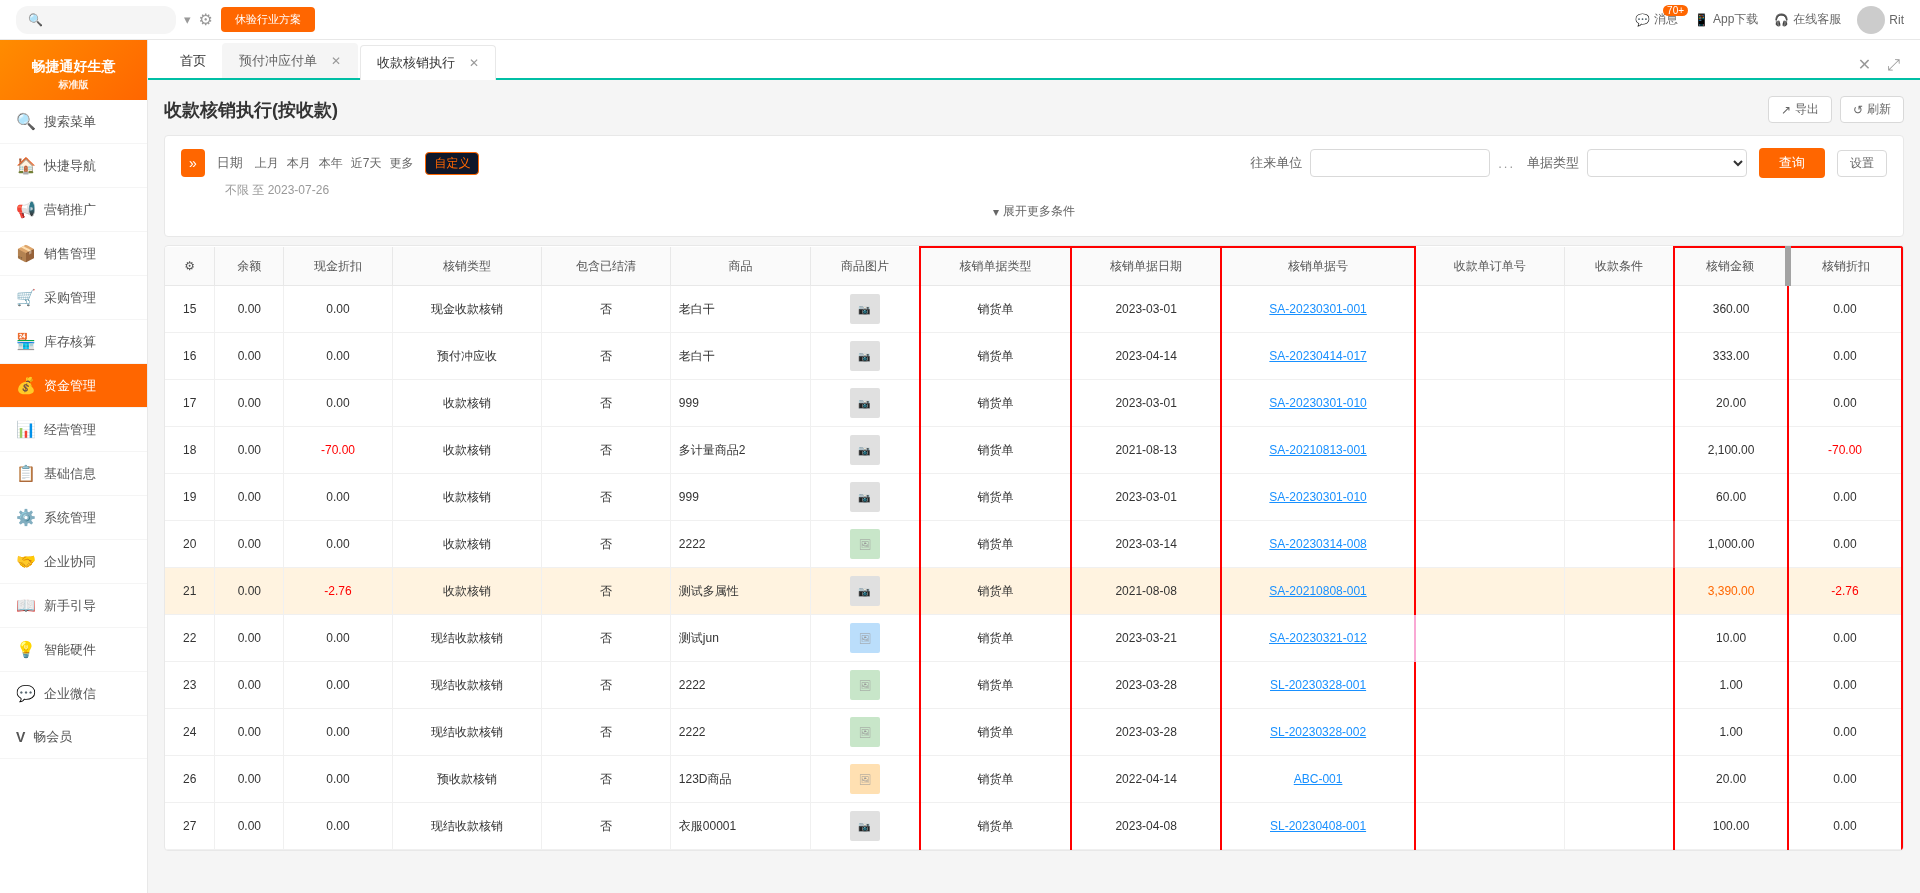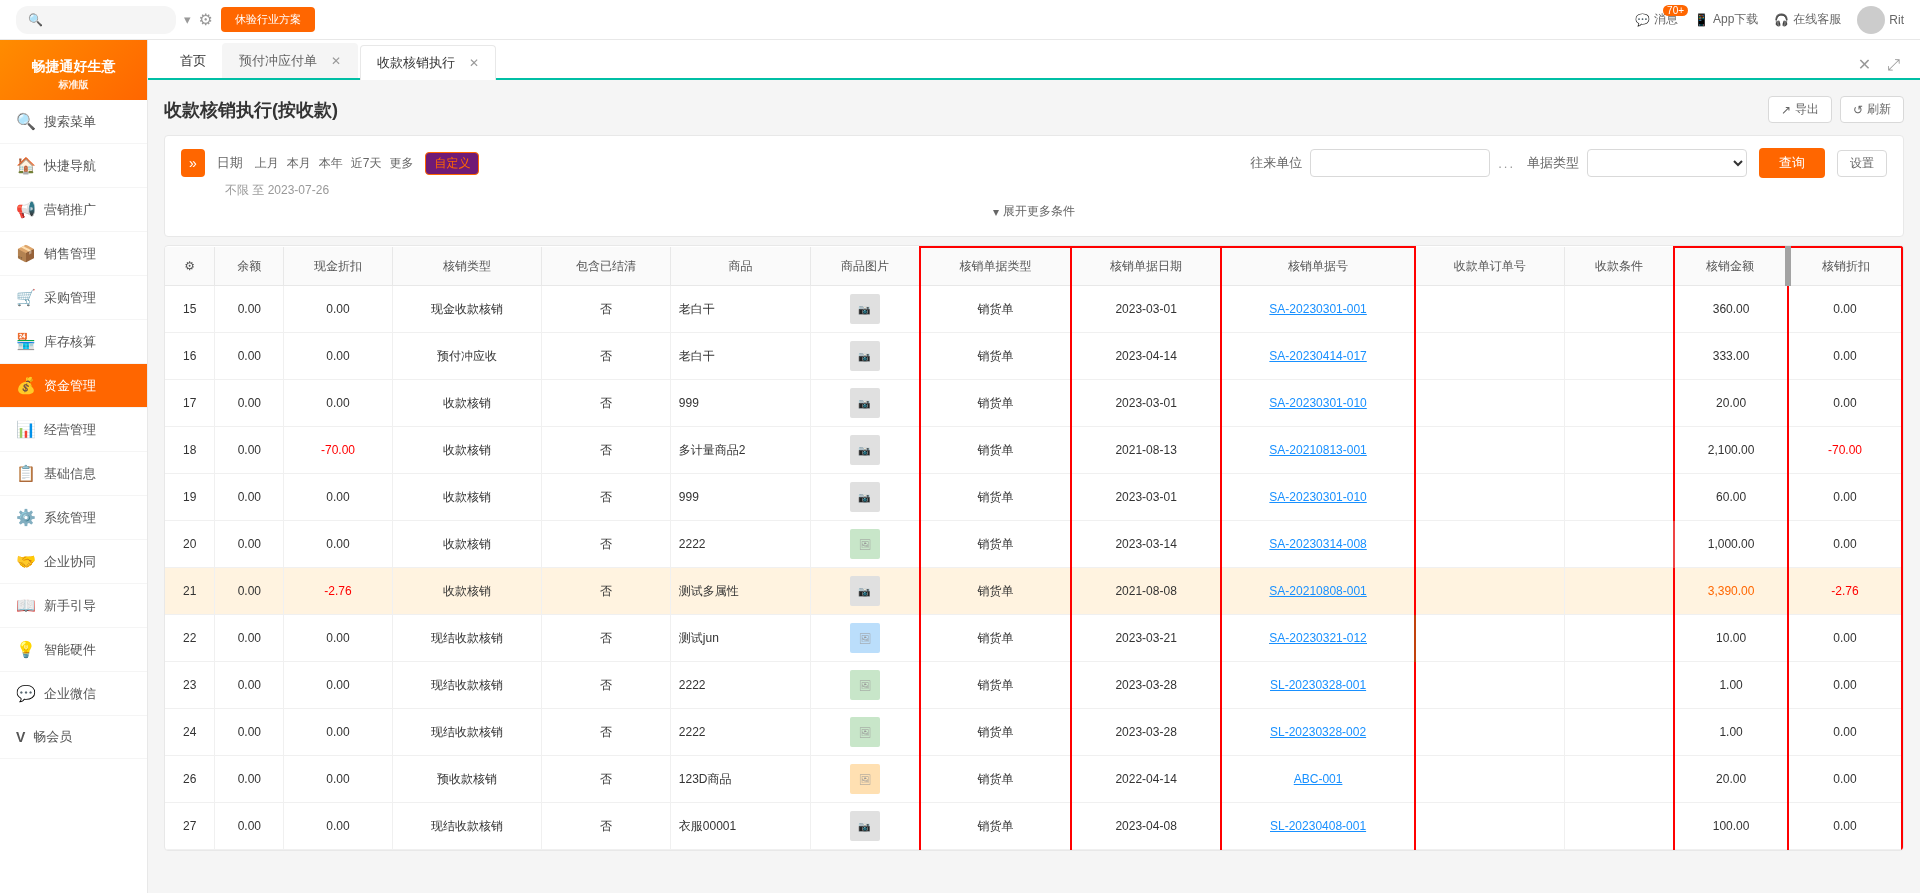--- a/index.html
+++ b/index.html
@@ -176,21 +176,21 @@
       border-radius: 4px;
       padding: 12px 16px;
       margin-bottom: 8px;
       border: 1px solid #e8e8e8;
     }
     .filter-row { display: flex; align-items: center; gap: 12px; flex-wrap: wrap; }
     .filter-label { color: #666; font-size: 13px; }
     .filter-date-links { display: flex; gap: 8px; }
     .filter-date-link { color: #666; cursor: pointer; font-size: 12px; }
     .filter-date-custom {
-      background: #701a75;
+      background: #0f172a;
       color: #f60;
       border: 1px solid #f60;
       border-radius: 4px;
       padding: 2px 8px;
       font-size: 12px;
       cursor: pointer;
     }
     .filter-date-range { color: #999; font-size: 12px; margin-top: 2px; }
     .filter-field {
       display: flex;
@@ -646,21 +646,21 @@
               <tr>
       <td>22</td>
       <td>0.00</td>
       <td class="">0.00</td>
       <td>现结收款核销</td>
       <td>否</td>
       <td class="td-left">测试jun</td>
       <td><div class="img-thumb has-img2">🖼</div></td>
       <td style="border-left:2px solid red; border-right:2px solid red;">销货单</td>
       <td style="border-right:2px solid red;">2023-03-21</td>
-      <td style="border-right:2px solid #c2410c;text-decoration:underline;"><span class="td-link">SA-20230321-012</span></td>
+      <td style="border-right:2px solid #f9a8d4;text-decoration:underline;"><span class="td-link">SA-20230321-012</span></td>
       <td></td>
       <td></td>
       <td class="" style="border-left:2px solid red; border-right:2px solid red;">10.00</td>
       <td class="" style="border-right:2px solid red;">0.00</td>
     </tr>
               <tr>
       <td>23</td>
       <td>0.00</td>
       <td class="">0.00</td>
       <td>现结收款核销</td>

